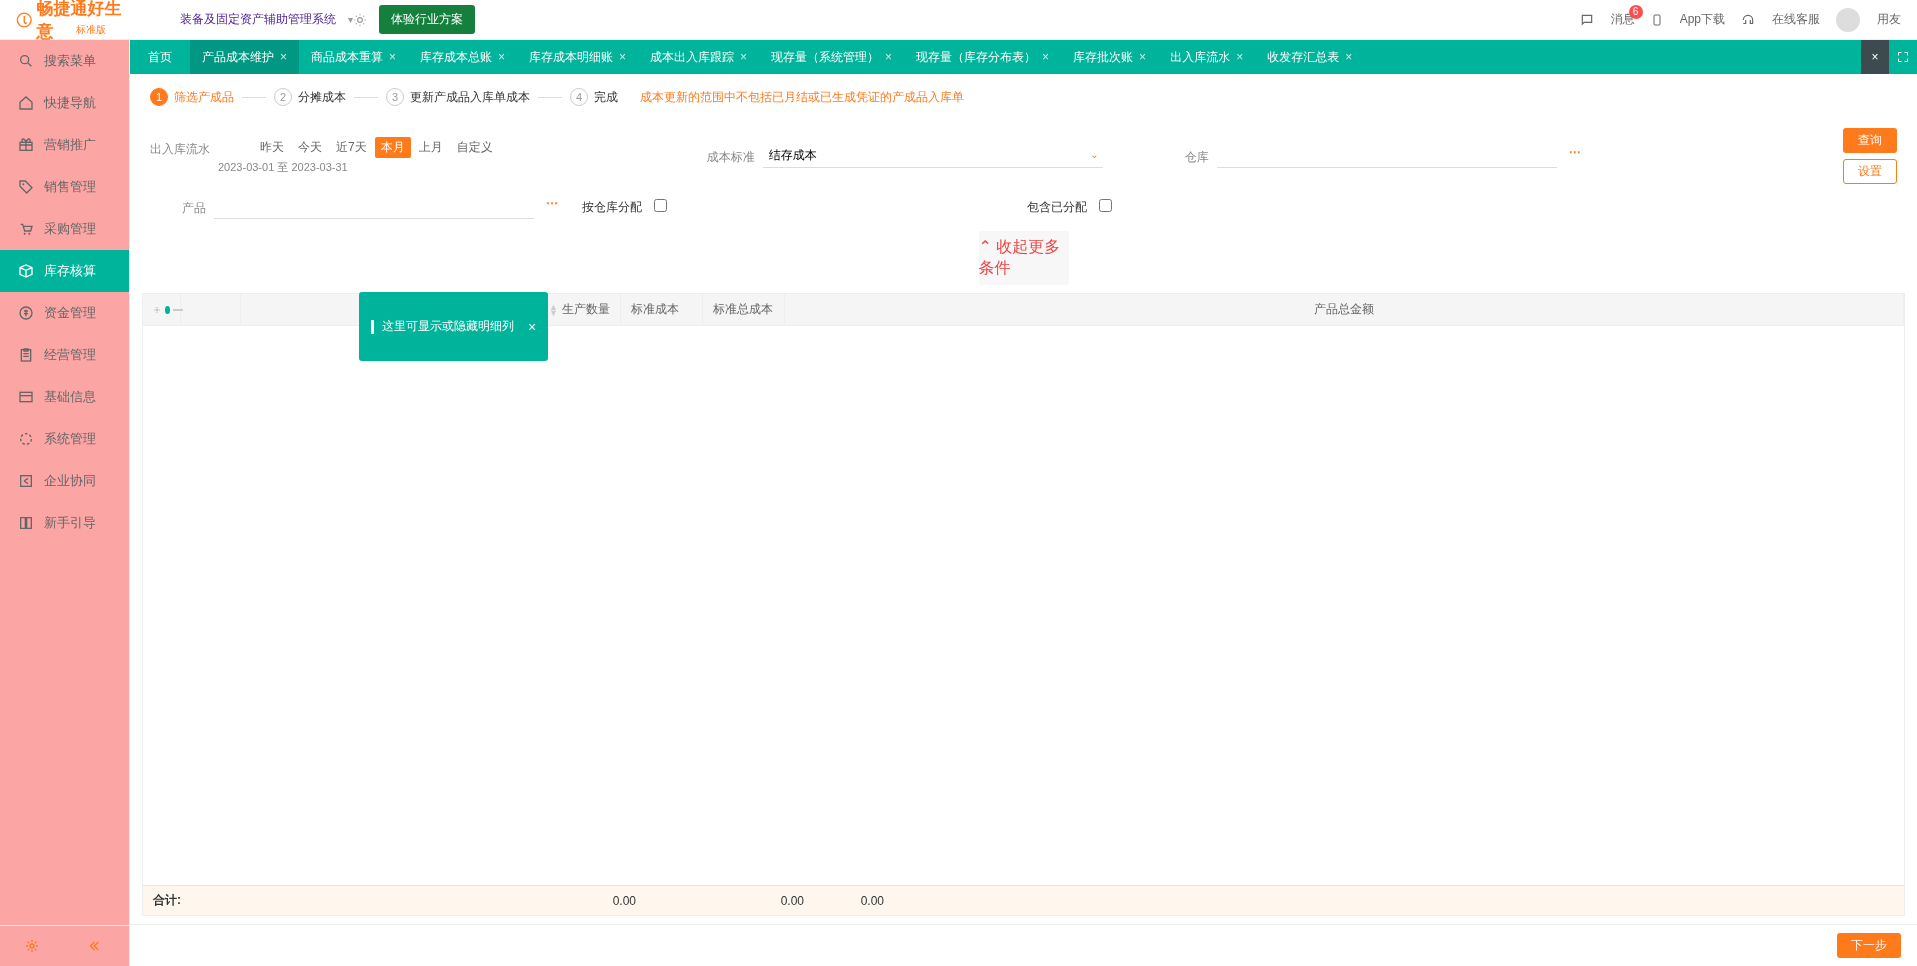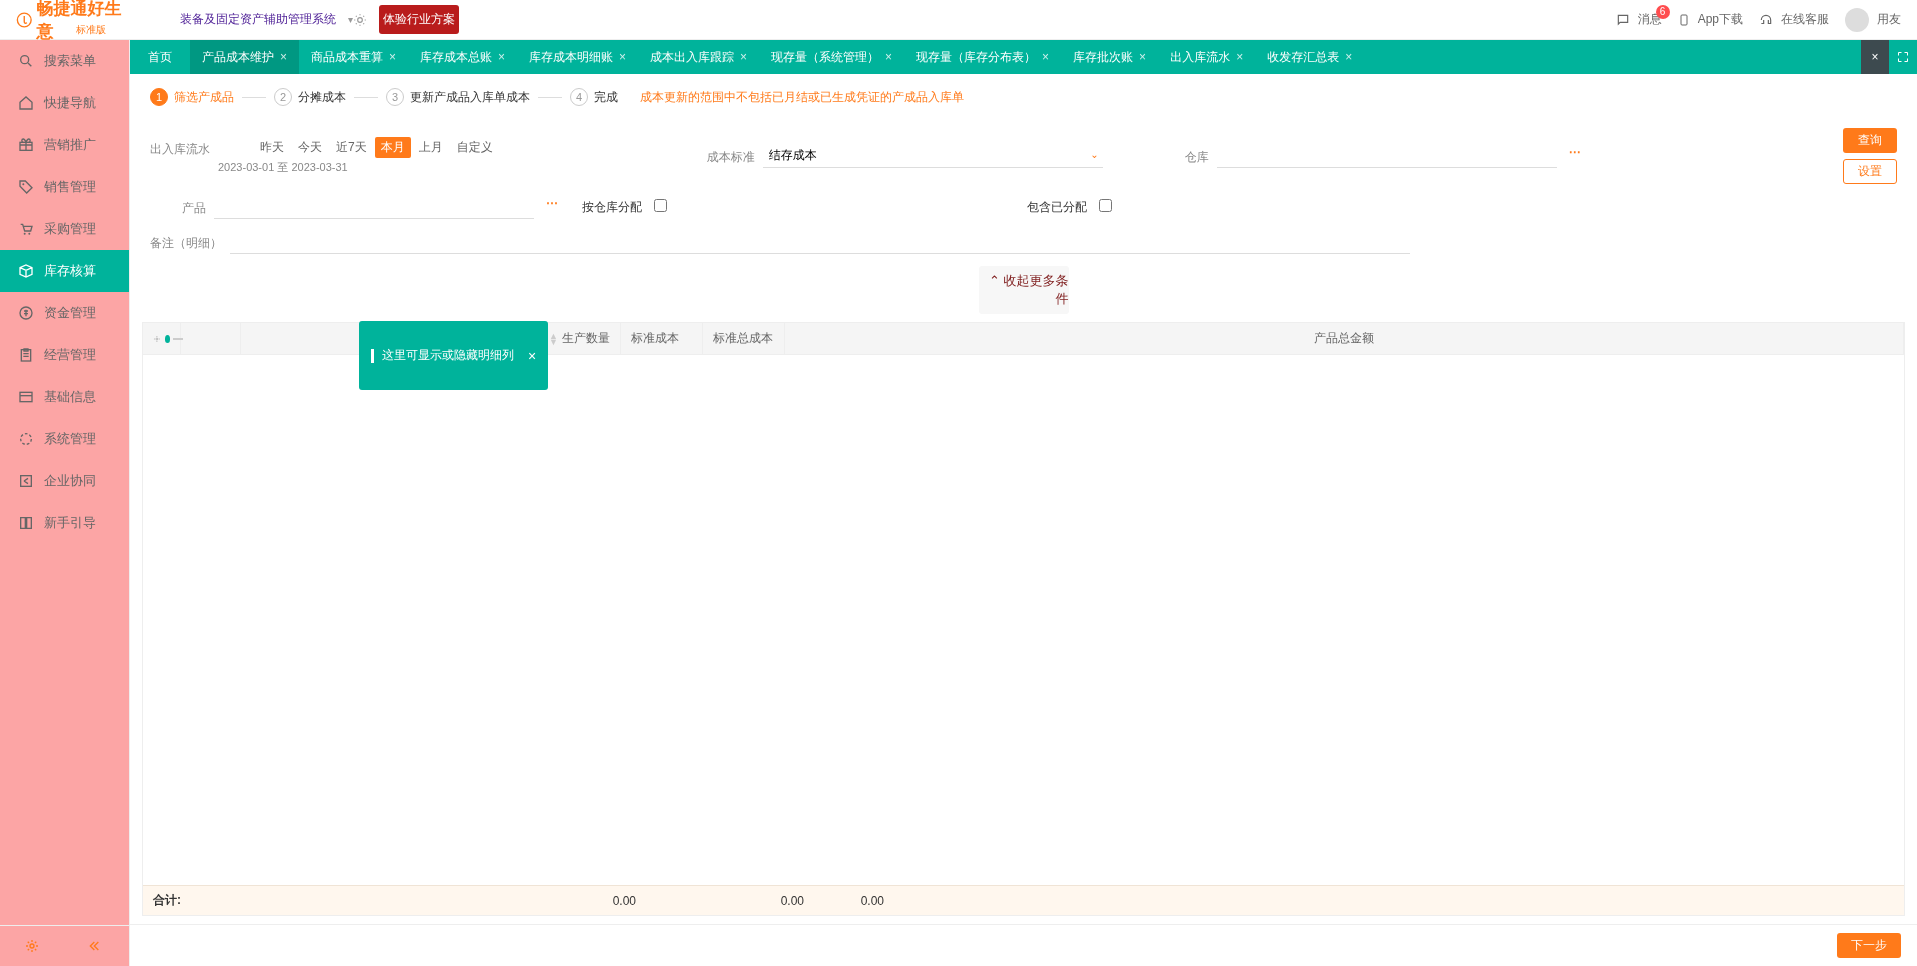--- a/index.html
+++ b/index.html
@@ -8,25 +8,25 @@
 
 .top-header { height: 40px; display: flex; align-items: center; padding: 0 16px; border-bottom: 1px solid #eee; }
 .logo-box { display: flex; align-items: center; gap: 4px; width: 114px; }
 .logo-svg { width: 18px; height: 18px; }
 .logo-text { color: #ff7a1a; font-weight: 600; font-size: 17px; }
 .logo-sub { color: #ff7a1a; font-size: 10px; position: relative; top: 10px; left: -54px; }
 .system-select { display: flex; align-items: center; gap: 8px; margin-left: 20px; }
 .system-name { font-size: 12px; color: #4c1d95; min-width: 160px; }
 .caret { color: #999; font-size: 10px; }
 .gear-sm { color: #999; cursor: pointer; }
-.btn-orange { background: #b91c1c; color: #fff; border: none; padding: 6px 4px; border-radius: 3px; font-size: 12px; cursor: pointer; margin-left: 12px; }
+.btn-orange { background: #15803d; color: #fff; border: none; padding: 6px 12px; border-radius: 3px; font-size: 12px; cursor: pointer; margin-left: 12px; }
 .btn-orange-sm { background: #ff7a1a; color: #fff; border: none; padding: 4px 14px; border-radius: 3px; font-size: 12px; cursor: pointer; }
 .btn-outline-sm { background: #fff; color: #ff7a1a; border: 1px solid #ff7a1a; padding: 3px 14px; border-radius: 3px; font-size: 12px; cursor: pointer; }
 .header-right { margin-left: auto; display: flex; align-items: center; gap: 16px; font-size: 12px; color: #666; }
-.hdr-item { display: flex; align-items: center; gap: 8px; cursor: pointer; position: relative; }
+.hdr-item { display: flex; align-items: center; gap: 17px; cursor: pointer; position: relative; }
 .badge-red { position: absolute; top: -6px; right: -8px; background: #ff4d4f; color: #fff; border-radius: 8px; font-size: 10px; padding: 0 4px; min-width: 14px; text-align: center; line-height: 14px; }
 .avatar { width: 24px; height: 24px; border-radius: 50%; background: #ddd; display: inline-block; }
 
 
 .layout { display: flex; height: calc(100vh - 40px); }
 
 
 .sidebar { width: 130px; background: #fca5a5; border-right: 1px solid #eee; display: flex; flex-direction: column; }
 .sidebar-item { display: flex; align-items: center; gap: 10px; padding: 12px 18px; color: #666; cursor: pointer; font-size: 13px; }
 .sidebar-item.active { background: #00b39b; color: #fff; }
@@ -67,21 +67,21 @@
 .date-range { font-size: 11px; color: #888; margin-top: 2px; }
 .finput { border: none; border-bottom: 1px solid #ddd; padding: 4px 6px; font-size: 12px; outline: none; }
 .finput.wide { width: 320px; }
 .finput.wider { width: 340px; }
 .finput.full { width: 1180px; }
 .sel-wrap { position: relative; display: inline-block; }
 .sel-caret { position: absolute; right: 4px; top: 4px; color: #ff7a1a; font-size: 10px; pointer-events: none; }
 .dots-btn { color: #ff7a1a; cursor: pointer; padding: 0 4px; font-weight: bold; }
 .chk { margin-left: 4px; }
 .filter-actions { display: flex; flex-direction: column; gap: 6px; margin-left: auto; }
-.collapse-bar { text-align: right; padding: 6px 0; color: #7f1d1d; font-size: 13px; cursor: pointer; background: #f7f7f7; border-radius: 3px; margin: 0 auto 8px; width: 90px; }
+.collapse-bar { text-align: left; padding: 6px 0; color: #ef4444; font-size: 16px; cursor: pointer; background: #f7f7f7; border-radius: 3px; margin: 0 auto 8px; width: 90px; }
 
 
 .table-wrap { flex: 1; margin: 0 12px 8px; border: 1px solid #eee; display: flex; flex-direction: column; position: relative; }
 .thead { display: flex; background: #f5f5f5; border-bottom: 1px solid #eee; height: 32px; align-items: center; font-size: 12px; color: #666; }
 .th { padding: 0 10px; border-right: 1px solid #eee; display: flex; align-items: center; gap: 4px; height: 100%; }
 .th-gear { width: 38px; justify-content: center; color: #999; position: relative; }
 .toggle-dot { width: 8px; height: 8px; border-radius: 50%; background: #00b39b; display: inline-block; position: relative; }
 .toggle-dot::before { content: ""; position: absolute; left: 8px; top: 3px; width: 10px; height: 2px; background: #ccc; }
 .sort-icon { color: #ccc; font-size: 9px; display: flex; flex-direction: column; line-height: 6px; }
 .th0 { width: 60px; }
@@ -411,26 +411,20 @@
           </div>
           <div class="fgroup">
             <span>按仓库分配</span>
             <input type="checkbox" class="chk" style="">
           </div>
           <div class="fgroup" style="margin-left:340px">
             <span>包含已分配</span>
             <input type="checkbox" class="chk" style="">
           </div>
         </div>
-        <div class="filter-row">
-          <div class="fgroup">
-            <span class="flabel" style="min-width:72px">备注（明细）</span>
-            <input class="finput full" style="">
-          </div>
-        </div>
         <div class="collapse-bar">
           <span>⌃ </span><span>收起更多条件</span>
         </div>
       </div>
 
       <div class="table-wrap">
         <div class="tip-bubble">
           <span class="tip-bar"></span>
           <span>这里可显示或隐藏明细列</span>
           <span class="tip-close">×</span>

